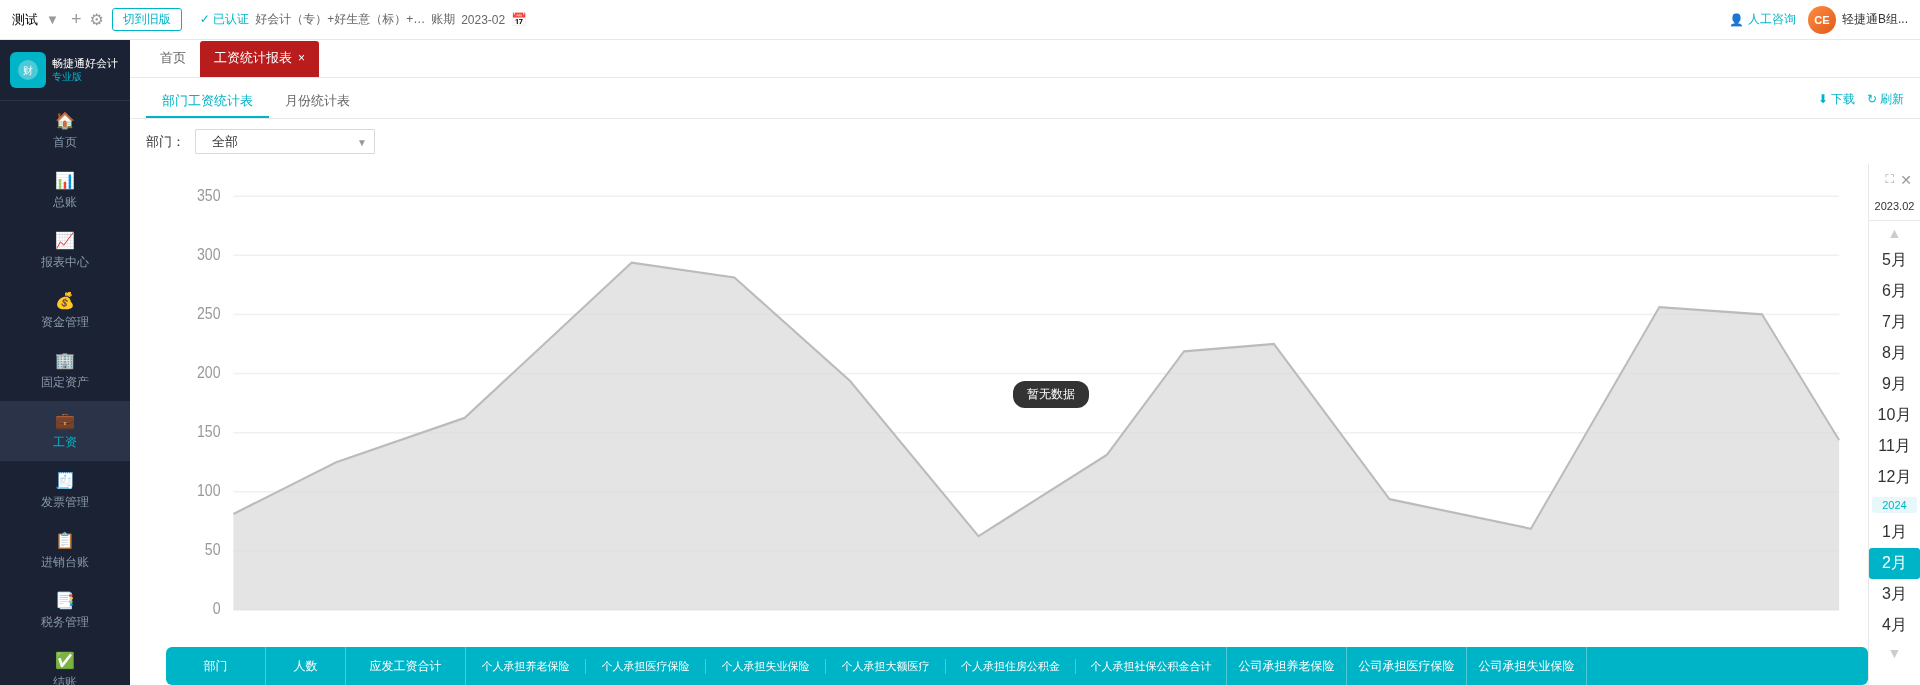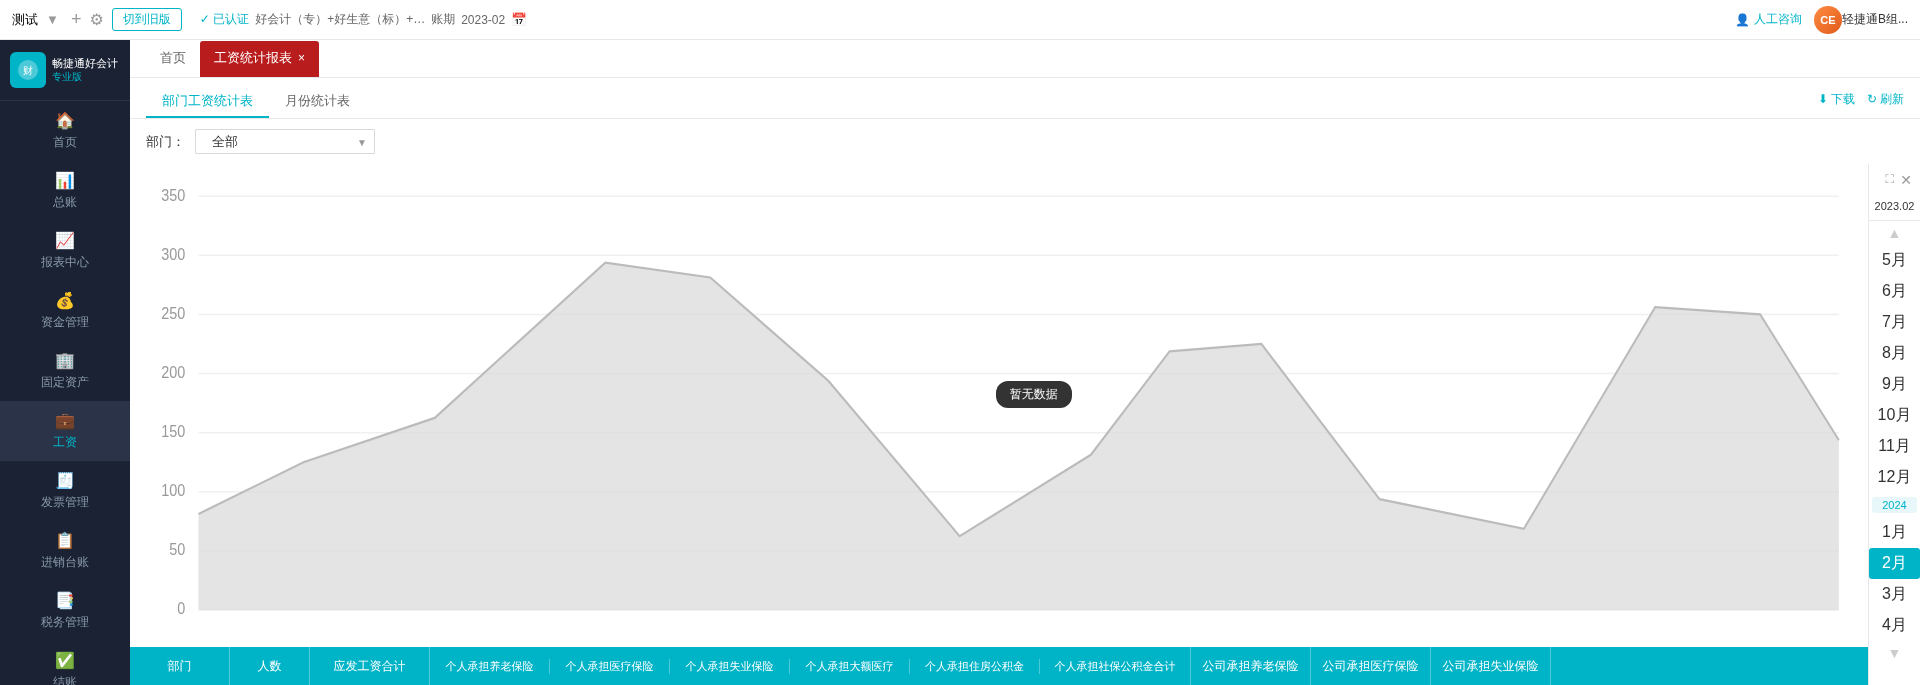--- a/index.html
+++ b/index.html
@@ -26,21 +26,21 @@
       border-radius: 3px;
       padding: 2px 10px;
       font-size: 12px;
       cursor: pointer;
     }
     .header-tags { display: flex; align-items: center; gap: 6px; margin-left: 10px; }
     .tag-certified { color: #00b4c8; font-size: 12px; }
     .tag-text { color: #666; font-size: 12px; }
     .header-right { margin-left: auto; display: flex; align-items: center; gap: 12px; }
     .header-help { color: #00b4c8; font-size: 12px; display: flex; align-items: center; gap: 4px; cursor: pointer; }
-    .header-user { display: flex; align-items: center; cursor: pointer; }
+    .header-user { display: flex; align-items: center; gap: 6px; cursor: pointer; }
     .user-avatar { width: 28px; height: 28px; border-radius: 50%; background: linear-gradient(135deg, #ff8c42, #e05a1a); display: flex; align-items: center; justify-content: center; color: #fff; font-size: 11px; font-weight: bold; }
     .user-name { font-size: 12px; color: #333; }
 
     
     .main-layout { display: flex; flex: 1; overflow: hidden; }
 
     
     .sidebar {
       width: 130px;
       background: #1a2233;
@@ -259,20 +259,21 @@
     }
 
     
     .bottom-table {
       height: 38px;
       background: #00b4c8;
       display: flex;
       align-items: flex-start;
       flex-shrink: 0;
       overflow: hidden;
+      border-radius: 6px;
     }
     .bt-cell {
       color: #fff;
       font-size: 12px;
       text-align: center;
       padding: 0 4px;
       border-right: 1px solid rgba(255,255,255,0.3);
       height: 100%;
       display: flex;
       align-items: center;
@@ -297,21 +298,21 @@
       display: flex;
       align-items: center;
       justify-content: center;
       border-right: 1px solid rgba(255,255,255,0.3);
       white-space: nowrap;
     }
     .bt-sub-cell:last-child { border-right: none; }
 
     
     .content-panel { flex: 1; display: flex; overflow: hidden; }
-    .chart-panel { flex: 1; display: flex; flex-direction: column; overflow: hidden; }
+    .chart-panel { flex: 1; display: flex; flex-direction: column; overflow: hidden; margin-left: 36px; }
   </style>
 </head>
 <body>
 
 <div class="top-header">
   <span>测试</span>
   <span style="color:#999;cursor:pointer;">▼</span>
   <div class="header-actions">
     <span style="color:#999;font-size:18px;cursor:pointer;">+</span>
     <span style="color:#999;font-size:16px;cursor:pointer;">⚙</span>

